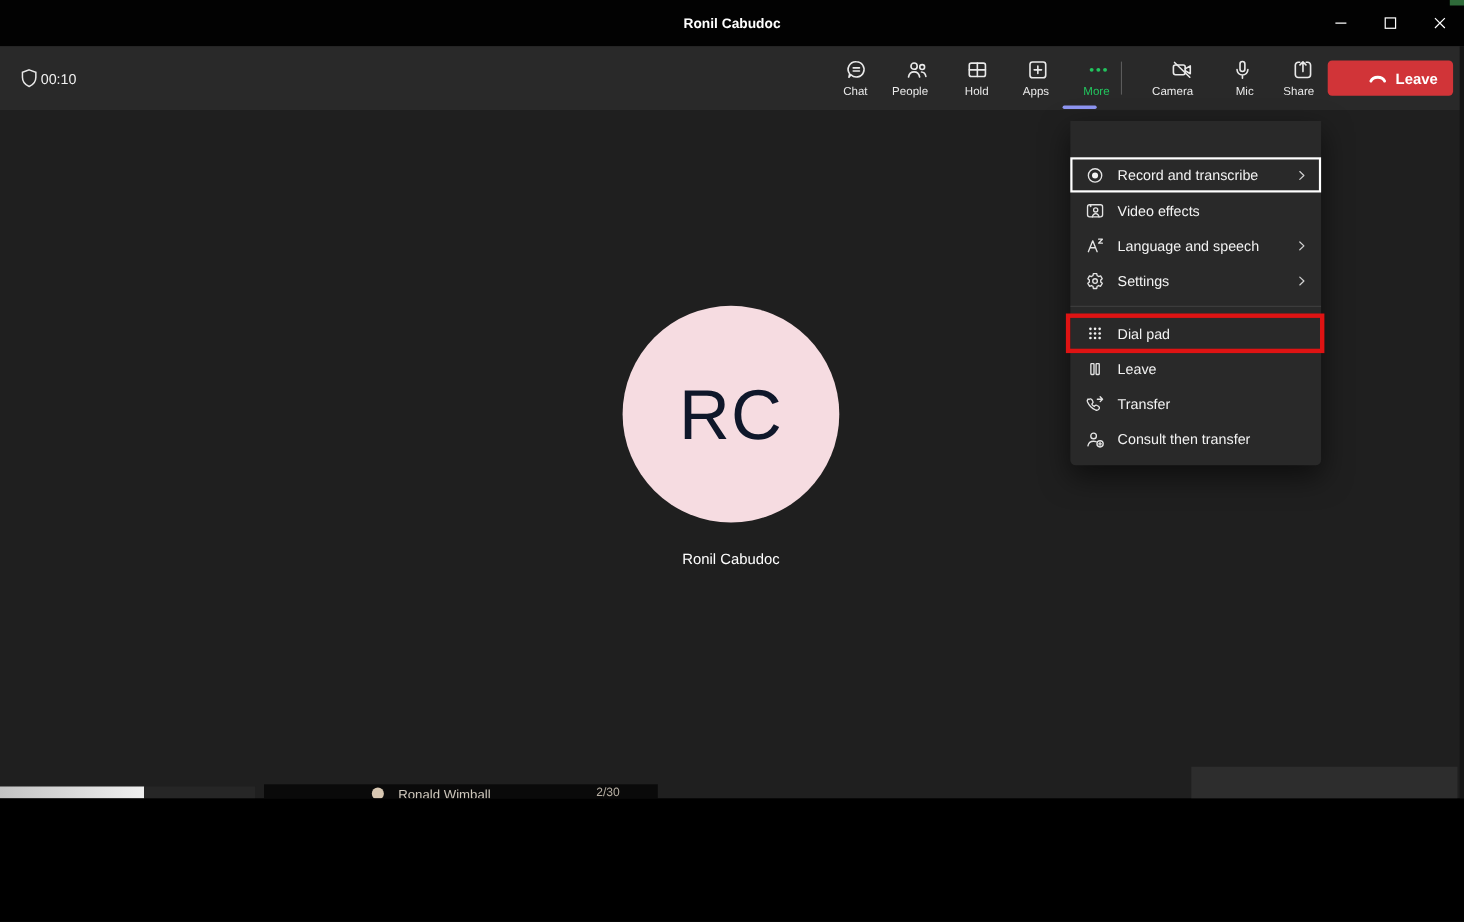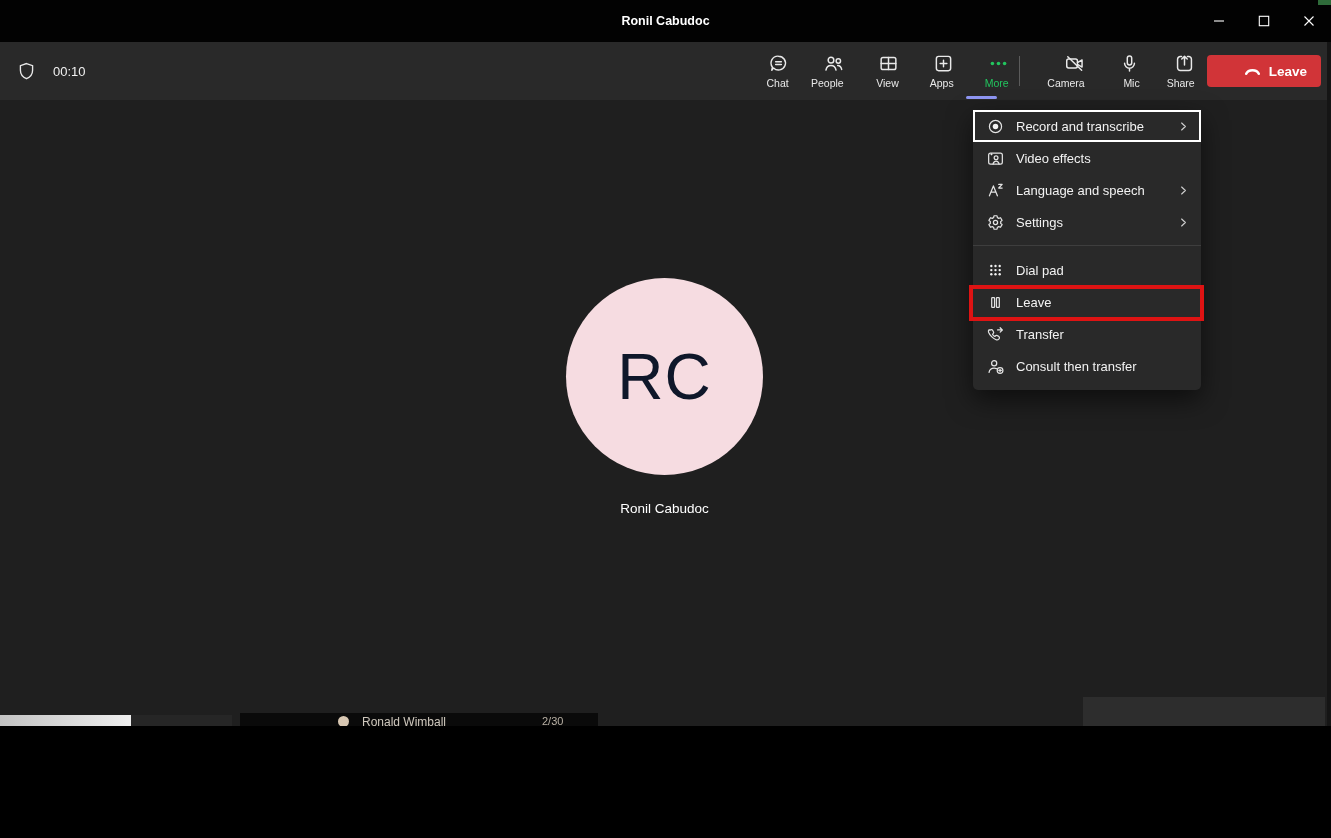--- a/index.html
+++ b/index.html
@@ -10,41 +10,41 @@
   .titlebar { position:absolute; top:0; left:0; width:100%; height:42px; background:#020202; }
   .window-title { position:absolute; left:0; right:0; top:0; height:42px; display:flex; align-items:center; justify-content:center;
     color:#fff; font-size:12.5px; font-weight:700; }
   .win-controls { position:absolute; right:0; top:0; height:42px; display:flex; }
   .win-btn { width:45px; height:42px; display:flex; align-items:center; justify-content:center; color:#fff; }
   .win-btn svg { width:12px; height:12px; stroke:#fff; stroke-width:1.1; fill:none; }
   .corner-sliver { position:absolute; right:0; top:0; width:13px; height:5px; background:#2f6b3a; }
 
   
   .toolbar { position:absolute; top:42px; left:0; width:100%; height:58px; background:#292929; display:flex; align-items:center; }
-  .toolbar-left { display:flex; align-items:center; gap:16px; margin-left:16px; color:#ededed; }
+  .toolbar-left { display:flex; align-items:center; margin-left:16px; color:#ededed; }
   .shield svg { width:21px; height:21px; stroke:#e8e8e8; stroke-width:1.3; fill:none; display:block; }
   .timer { font-size:13px; color:#f0f0f0; }
   .toolbar-right { margin-left:auto; display:flex; align-items:center; padding-right:10px; }
   .tb-btn { position:relative; width:55px; height:58px; display:flex; flex-direction:column; align-items:flex-end; justify-content:center;
     gap:4px; color:#e9e9e9; cursor:pointer; }
   .tb-btn svg { width:21px; height:21px; stroke:currentColor; stroke-width:1.4; fill:none; stroke-linecap:round; stroke-linejoin:round; display:block; }
   .tb-label { font-size:10.5px; color:inherit; line-height:1; }
   .active-underline { position:absolute; bottom:1px; left:12px; width:31px; height:3px; border-radius:2px; }
   .tb-divider { width:1px; height:30px; background:#5b5b5b; margin:0 10px; }
   .leave-btn { margin-left:12px; height:32px; min-width:92px; border-radius:4px; display:flex; align-items:center; justify-content:center;
     gap:7px; color:#fff; font-size:13.5px; font-weight:700; cursor:pointer; padding:0 14px; }
   .leave-btn svg { width:19px; height:19px; stroke:#fff; fill:none; stroke-linecap:round; display:block; }
 
   
   .menu { position:absolute; left:973px; top:110px; width:228px; background:#292929; border-radius:0 0 5px 5px;
     padding-bottom:8px; box-shadow:0 10px 26px rgba(0,0,0,.55); z-index:5; }
   .menu-item { position:relative; height:32px; display:flex; align-items:center; gap:11px; padding:0 10px 0 13px;
     color:#f2f2f2; font-size:13px; cursor:pointer; }
   .menu-item svg { width:19px; height:19px; stroke:#e3e3e3; stroke-width:1.3; fill:none; stroke-linecap:round; stroke-linejoin:round; flex:none; display:block; }
-  .menu-item.focused { outline:2px solid #fff; outline-offset:-2px; }
+  .menu-item.focused { outline:2px solid #fff; outline-offset:-2px;margin-top:33px; }
   .chevron { margin-left:auto; }
   .chevron svg { width:15px; height:15px; stroke:#cfcfcf; stroke-width:1.5; }
   .menu-divider { height:1px; background:rgba(255,255,255,.10); margin:7px 0 8px 0; }
   .hold-annotation { position:absolute; left:-4px; right:-3px; top:175px; height:36px; border:4px solid #de1313; pointer-events:none; z-index:6; }
 
   
   .stage-avatar { position:absolute; left:566px; top:278px; width:197px; height:197px; border-radius:50%;
     display:flex; align-items:center; justify-content:center; font-size:64px; letter-spacing:1px; }
   .stage-name { position:absolute; left:516px; top:501px; width:297px; text-align:center; color:#fff; font-size:13.5px; }
 
@@ -117,21 +117,21 @@
           <path d="M14 11.9c2 .1 3.4 1.5 3.8 3.8"></path>
         </svg>
         <span class="tb-label">People</span>
       </div>
 
       <div class="tb-btn">
         <svg viewBox="0 0 20 20">
           <rect x="3" y="4.2" width="14" height="11.6" rx="1.8"></rect>
           <path d="M10 4.2v11.6M3 10h14"></path>
         </svg>
-        <span class="tb-label">View</span>
+        <span class="tb-label">Hold</span>
       </div>
 
       <div class="tb-btn">
         <svg viewBox="0 0 20 20">
           <rect x="3.2" y="3.2" width="13.6" height="13.6" rx="2.2"></rect>
           <path d="M10 6.8v6.4M6.8 10h6.4"></path>
         </svg>
         <span class="tb-label">Apps</span>
       </div>
 

